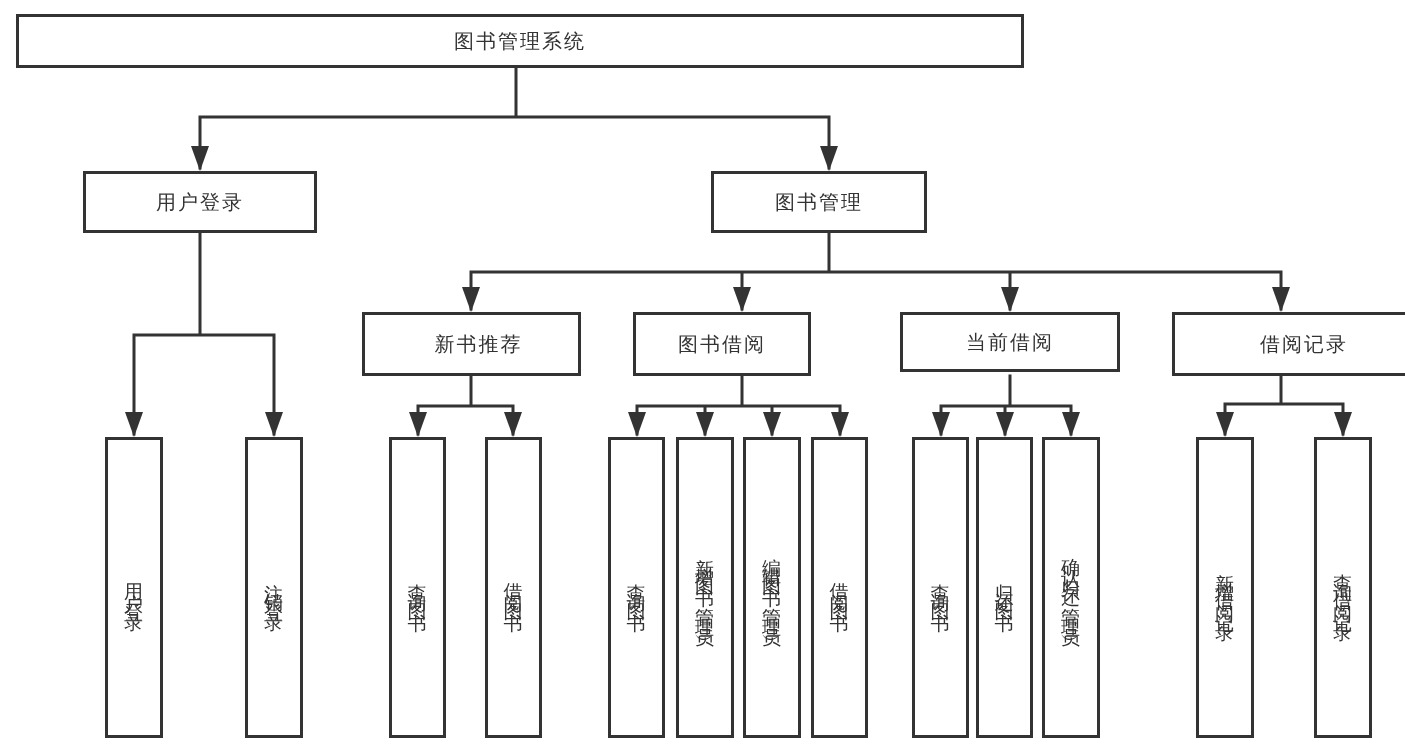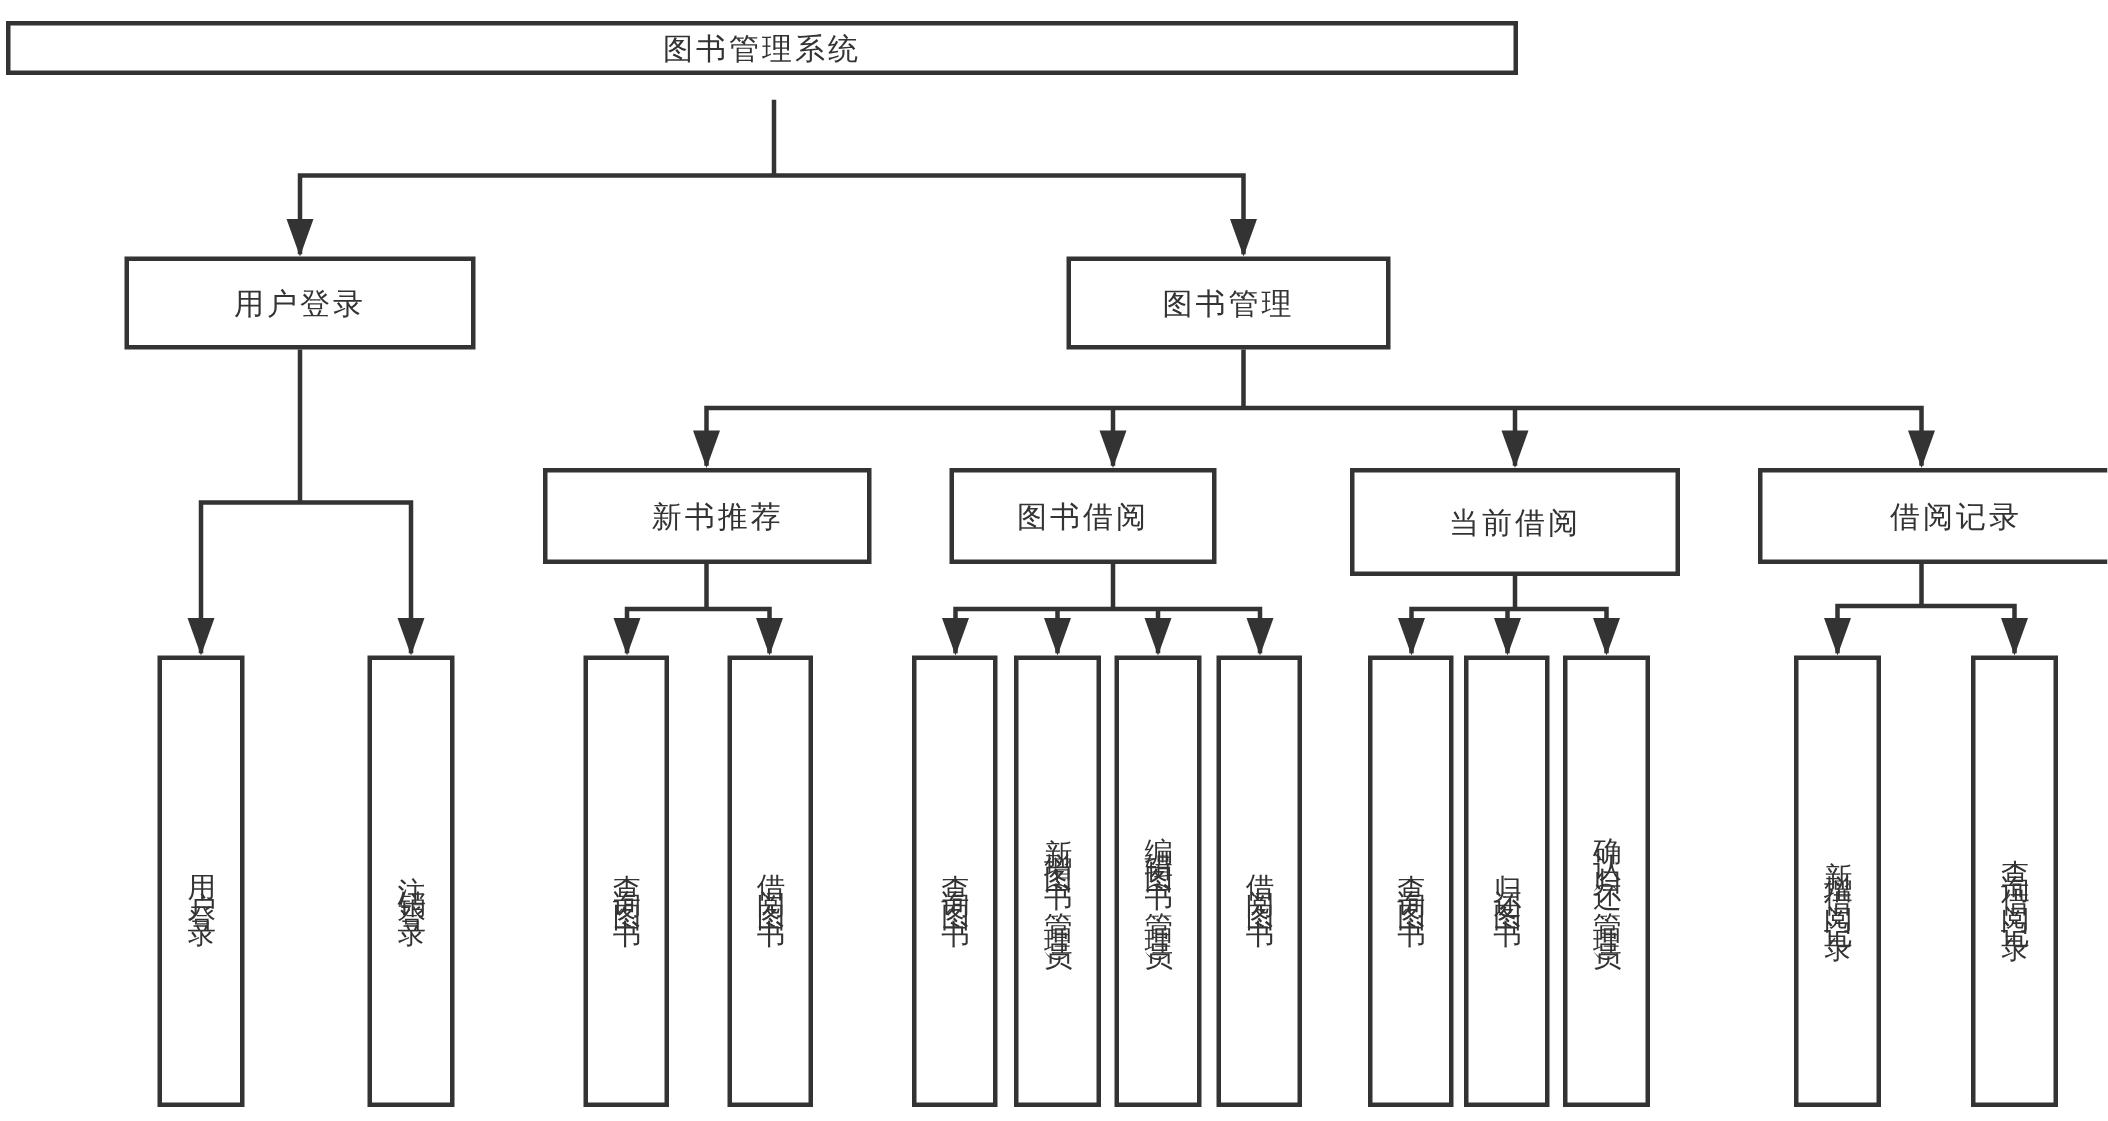--- a/index.html
+++ b/index.html
@@ -39,26 +39,26 @@
   .box.leaf {
     font-size: 19px;
   }
   .box.leaf .vtext {
     writing-mode: vertical-rl;
     letter-spacing: 10px;
     line-height: 1;
     white-space: nowrap;
   }
   
-  .n-root   { left: 4px;   top: 14px;  width: 1008px; height: 36px; }
+  .n-root   { left: 16px;   top: 14px;  width: 1008px; height: 54px; }
   .n-l2a    { left: 83px;   top: 171px; width: 234px;  height: 62px; }
   .n-l2b    { left: 711px;  top: 171px; width: 216px;  height: 62px; }
   .n-l3a    { left: 362px;  top: 312px; width: 219px;  height: 64px; padding-left: 14px; }
   .n-l3b    { left: 633px;  top: 312px; width: 178px;  height: 64px; }
-  .n-l3c    { left: 900px;  top: 312px; width: 220px;  height: 72px; }
+  .n-l3c    { left: 900px;  top: 312px; width: 220px;  height: 60px; }
   .n-l3d    { left: 1172px; top: 312px; width: 264px;  height: 64px; }
   .leaf     { top: 437px; height: 301px; }
   .n-f1  { left: 105px;  width: 58px; }
   .n-f2  { left: 245px;  width: 58px; }
   .n-f3  { left: 389px;  width: 57px; }
   .n-f4  { left: 485px;  width: 57px; }
   .n-f5  { left: 608px;  width: 57px; }
   .n-f6  { left: 676px;  width: 58px; }
   .n-f7  { left: 743px;  width: 58px; }
   .n-f8  { left: 811px;  width: 57px; }

